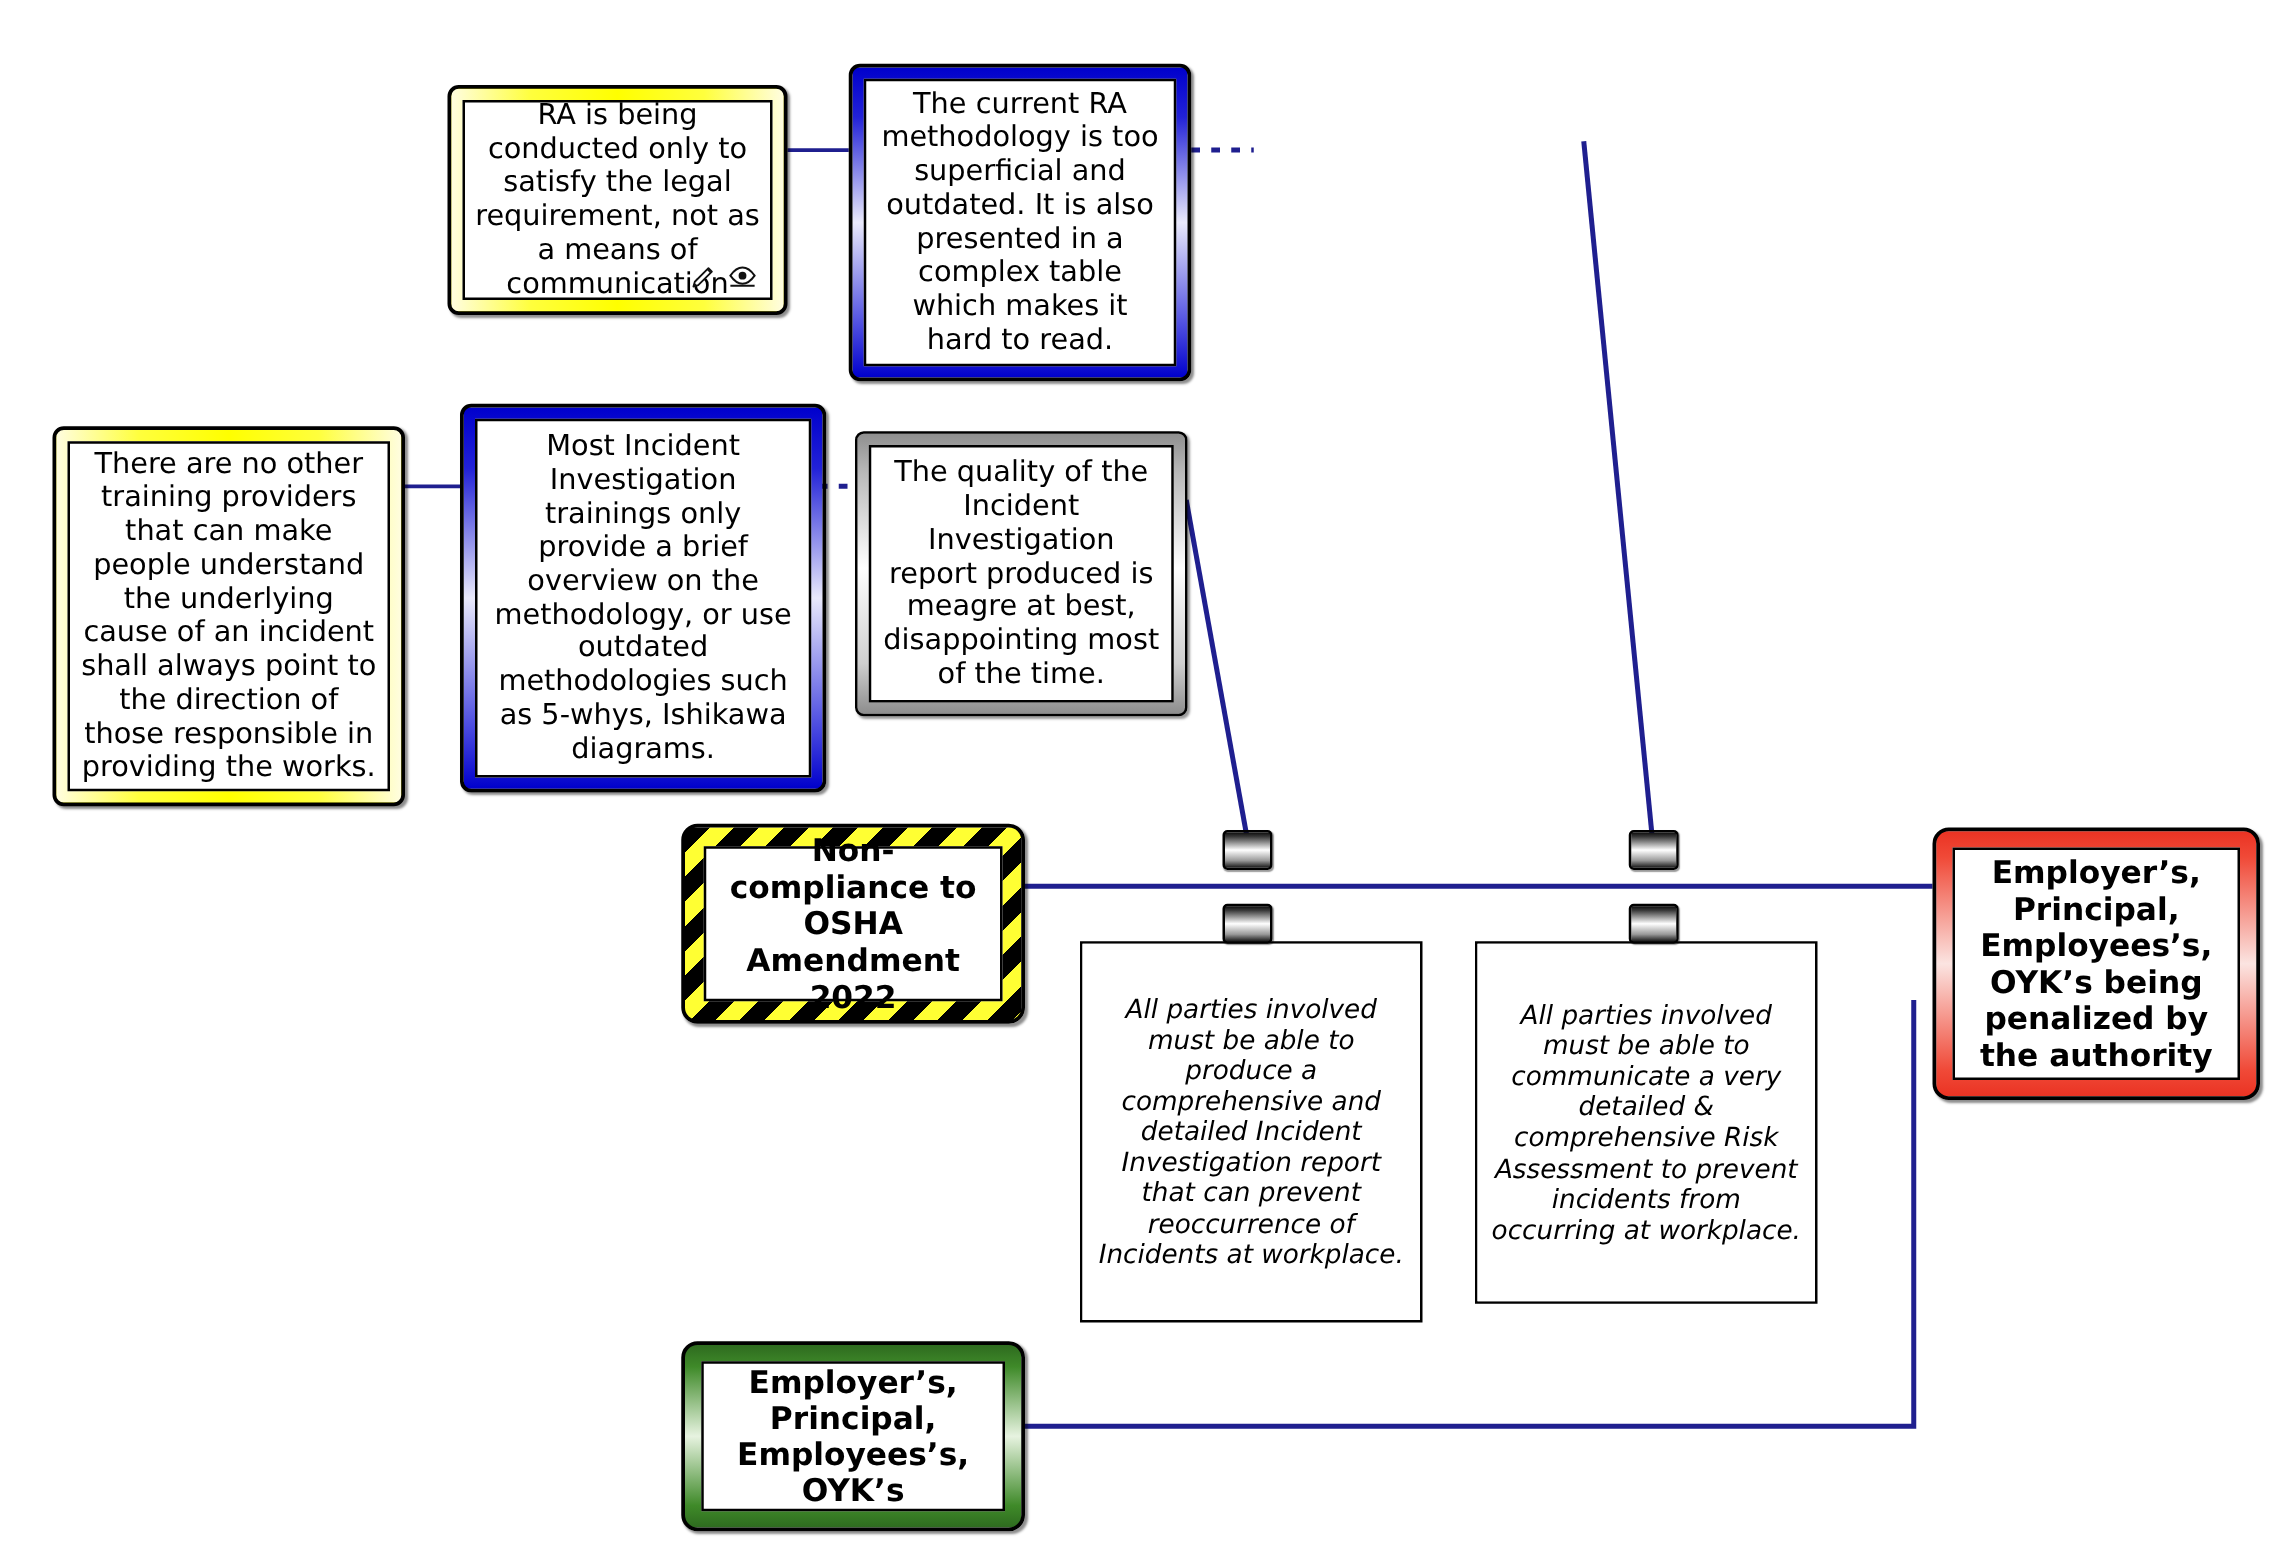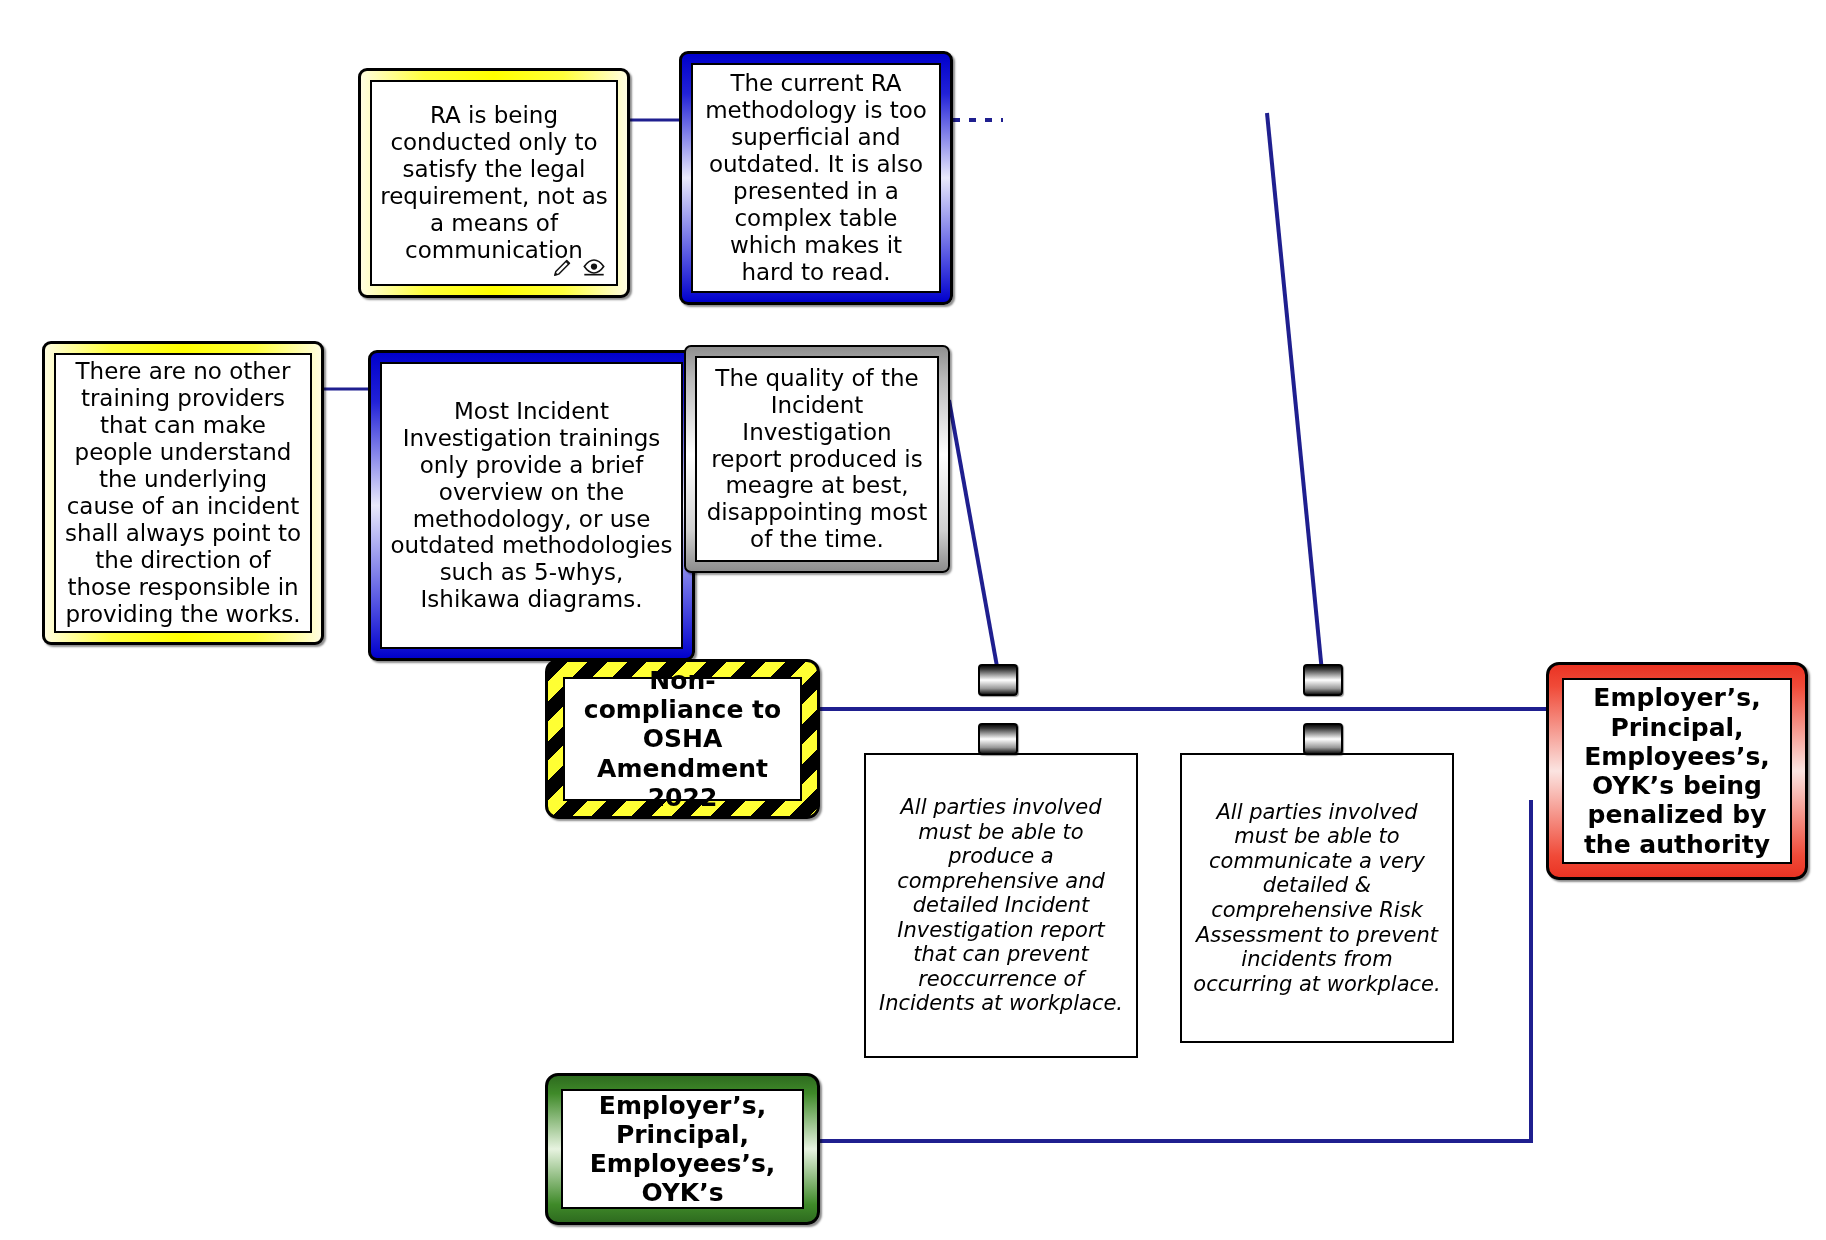--- a/index.html
+++ b/index.html
@@ -129,21 +129,21 @@
 
     <path d="M 1267 113 L 1322 672" stroke="#1f1f8f" stroke-width="4" fill="none"></path>
 
     <path d="M 949 400 L 998 672" stroke="#1f1f8f" stroke-width="4" fill="none"></path>
 
     <path d="M 820 709 L 1546 709" stroke="#1f1f8f" stroke-width="4" fill="none"></path>
 
     <path d="M 820 1141 L 1531 1141 L 1531 800" stroke="#1f1f8f" stroke-width="4" fill="none"></path>
   </svg>
 
-  <div class="node frame-yellow" style="left:358px;top:68px;width:272px;height:230px;">
+  <div class="node frame-yellow" style="left:358px;top:68px;width:272px;height:184px;">
     <div class="inner">
       <div class="txt t-note">RA is being conducted only to satisfy the legal requirement, not as a means of communication</div>
       <div class="note-icons">
         <span>
           <svg width="22" height="22" viewBox="0 0 24 24">
             <path d="M3 21l1.2-4.2L16.1 4.9l3 3L7.2 19.8 3 21z" fill="#ffffff" stroke="#111" stroke-width="1.6" stroke-linejoin="round"></path>
             <path d="M15.2 5.8l3 3" stroke="#111" stroke-width="1.6"></path>
             <path d="M3.6 18.4l2 2" stroke="#111" stroke-width="1.4"></path>
           </svg>
         </span>
@@ -164,21 +164,21 @@
     </div>
   </div>
 
 
   <div class="node frame-yellow" style="left:42px;top:341px;width:282px;height:304px;">
     <div class="inner">
       <div class="txt t-note">There are no other training providers that can make people understand the underlying cause of an incident shall always point to the direction of those responsible in providing the works.</div>
     </div>
   </div>
 
-  <div class="node frame-blue" style="left:368px;top:350px;width:327px;height:311px;">
+  <div class="node frame-blue" style="left:368px;top:323px;width:293px;height:311px;">
     <div class="inner">
       <div class="txt t-note">Most Incident Investigation trainings only provide a brief overview on the methodology, or use outdated methodologies such as 5-whys, Ishikawa diagrams.</div>
     </div>
   </div>
 
   <div class="node frame-gray" style="left:684px;top:345px;width:266px;height:228px;">
     <div class="inner">
       <div class="txt t-note">The quality of the Incident Investigation report produced is meagre at best, disappointing most of the time.</div>
     </div>
   </div>

